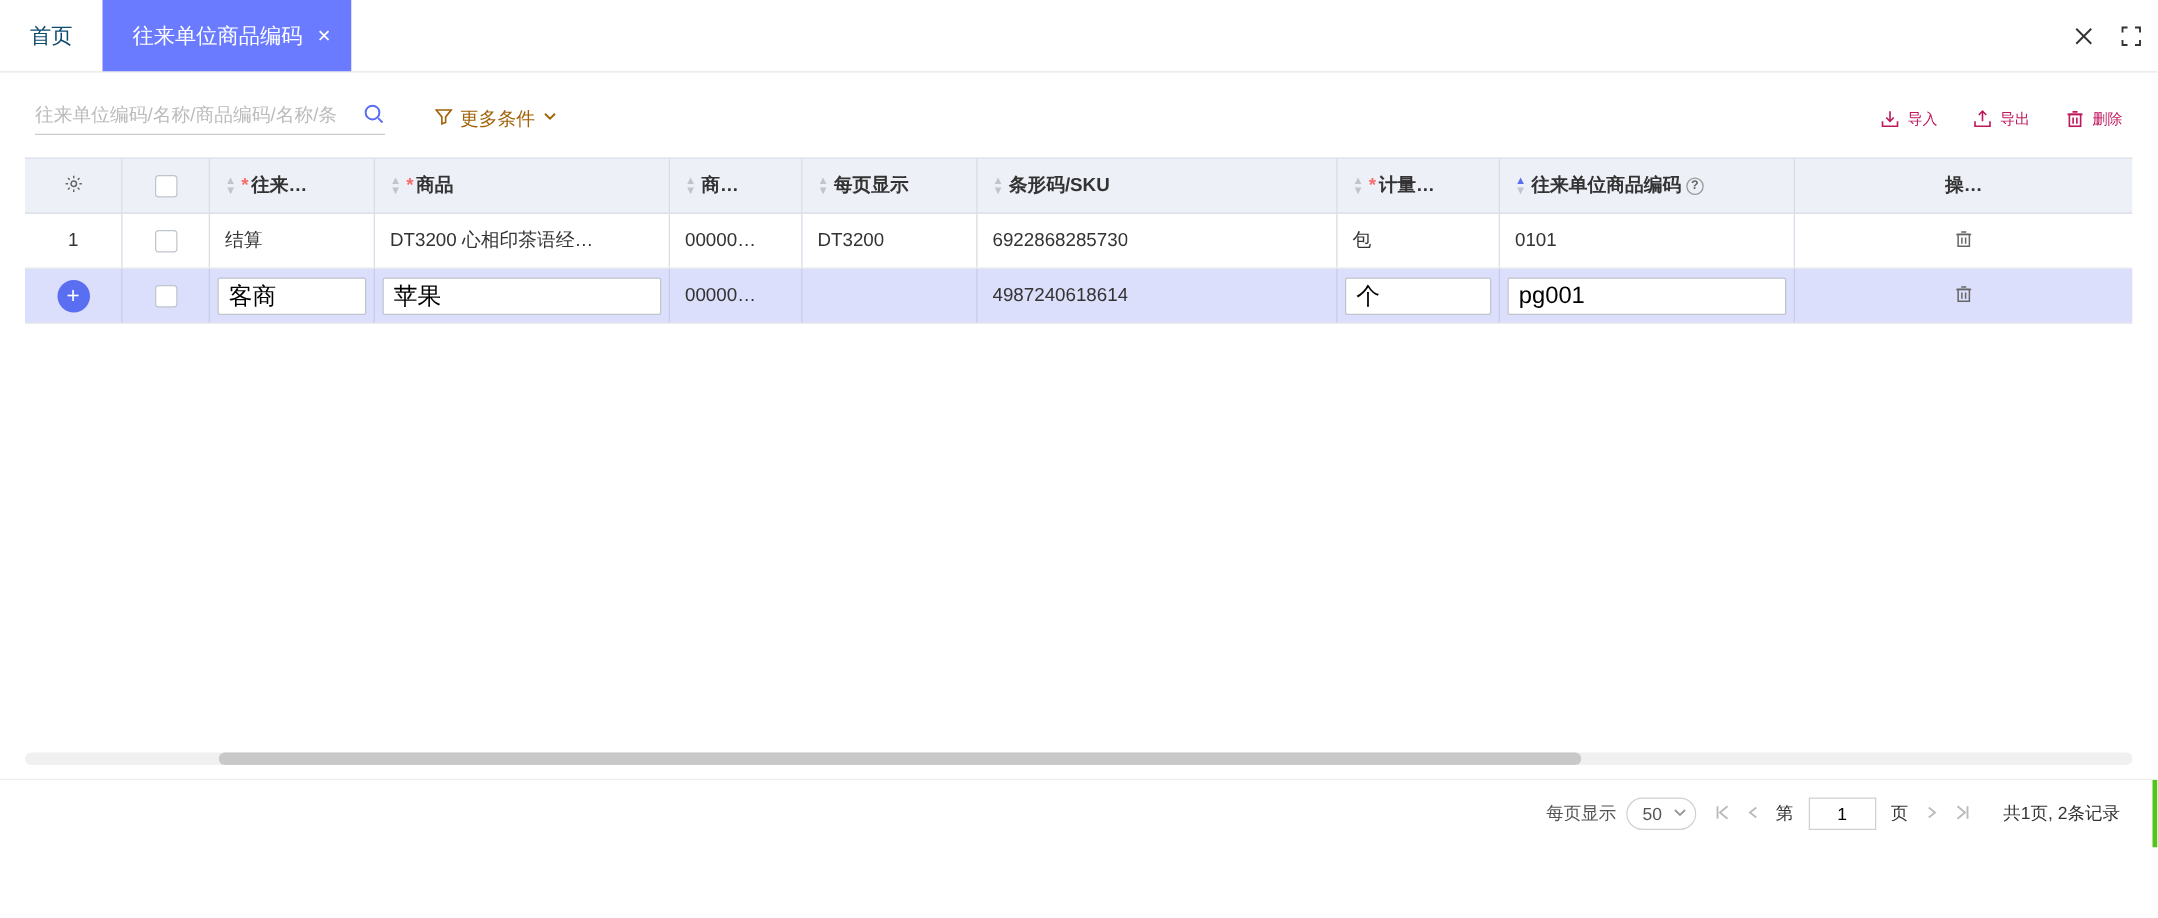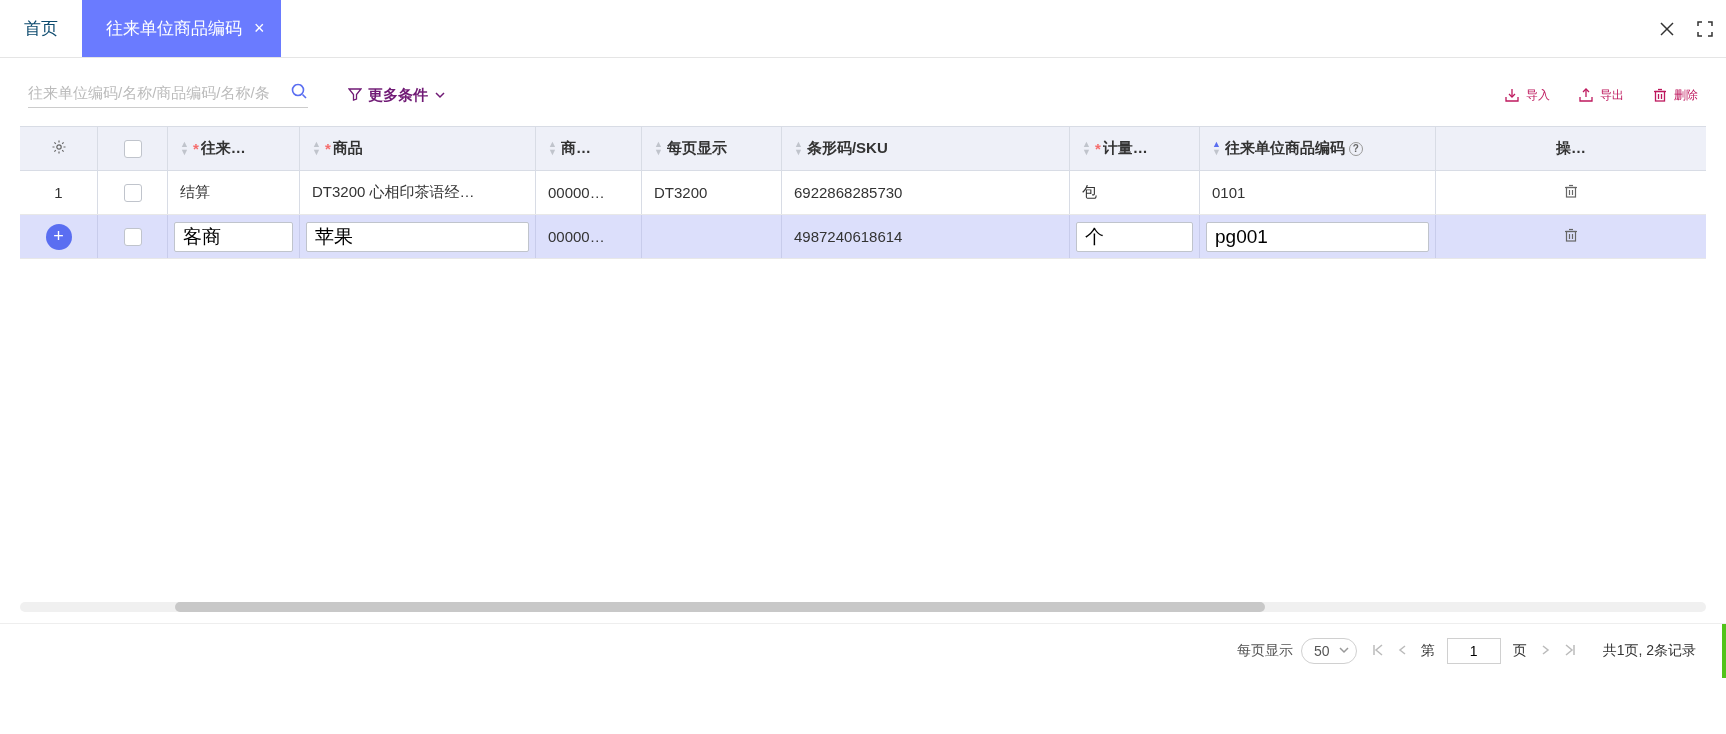--- a/index.html
+++ b/index.html
@@ -79,26 +79,24 @@
     border: none;
     outline: none;
     font-size: 15px;
     color: #333;
     background: transparent;
   }
   .search-input::placeholder { color: #bbb; }
   .search-icon { color: #5a6ef1; margin-left: 6px; }
   .more-cond {
     display: flex;
-    align-items: center;
     gap: 6px;
     cursor: pointer;
     font-size: 15px;
-    color: #701a75;
-    font-weight: bold;
+    color: #a16207;
   }
   .toolbar-right {
     margin-left: auto;
     display: flex;
     align-items: center;
     gap: 28px;
   }
   .tool-action {
     display: flex;
     align-items: center;

